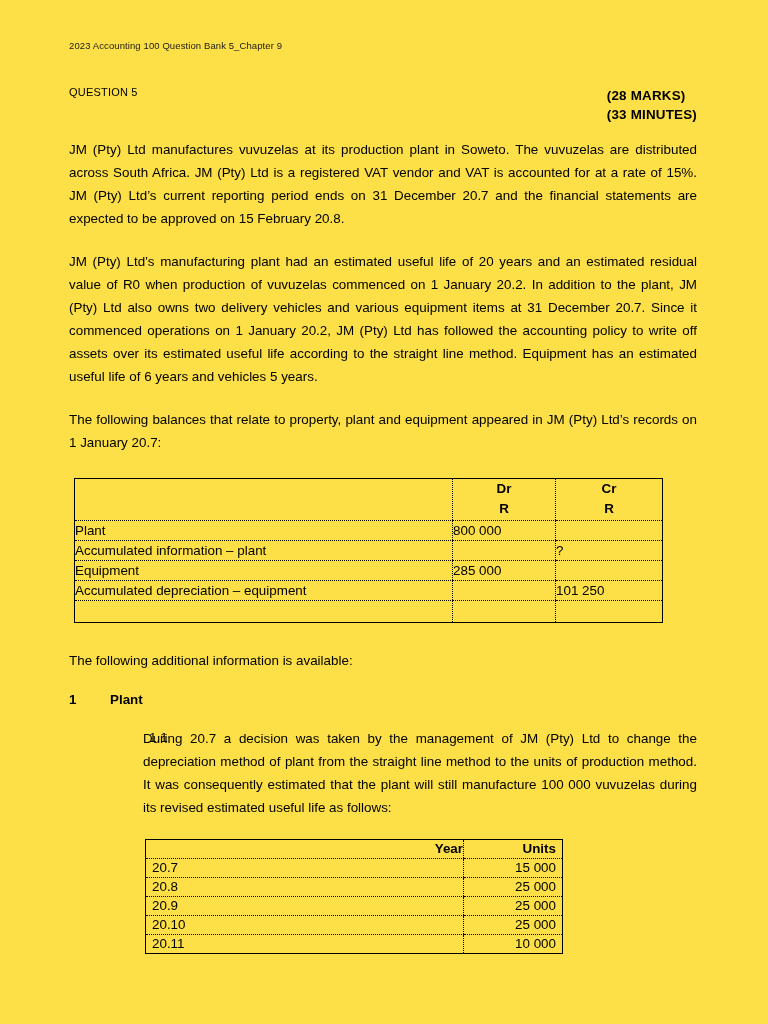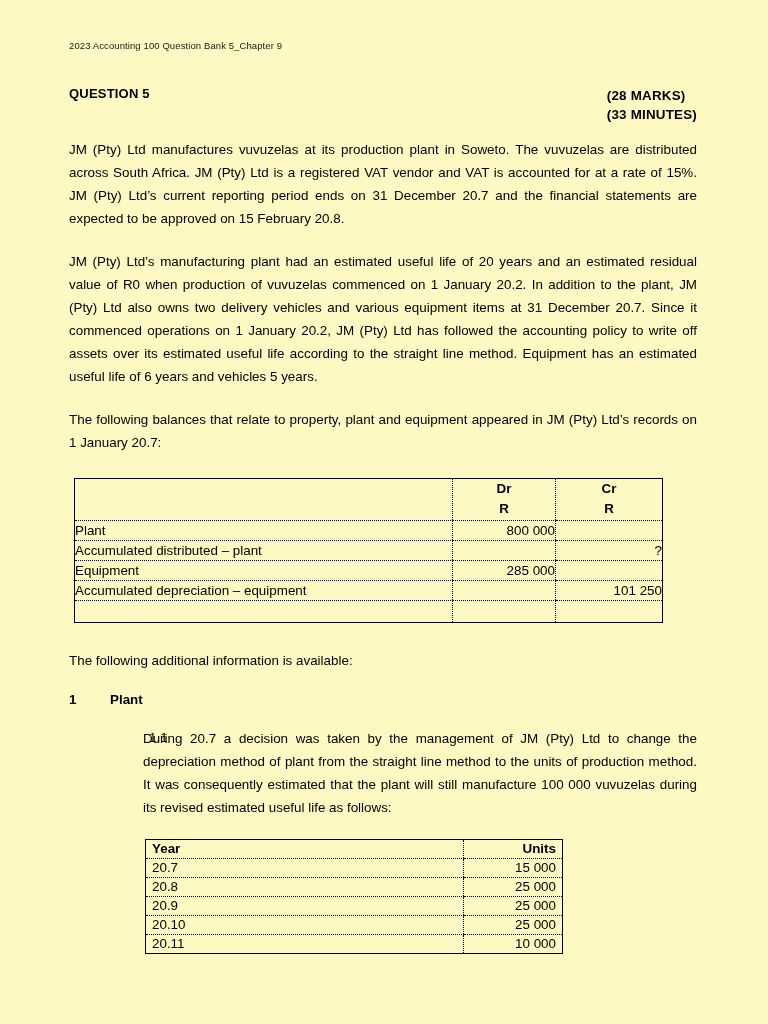--- a/index.html
+++ b/index.html
@@ -14,21 +14,21 @@
     position: relative;
     font-family: "Liberation Sans", sans-serif;
     color: #000000;
     -webkit-font-smoothing: antialiased;
   }
   .page {
     position: absolute;
     left: 0; top: 0;
     width: 768px;
     height: 1024px;
-    background: #fef9c3;
+    background: #fde047;
     overflow: hidden;
   }
 
   
   .doc-header {
     position: absolute;
     left: 69px;
     top: 40px;
     font-size: 9.5px;
     line-height: 12px;
@@ -47,22 +47,22 @@
 
   
   .title-row {
     position: relative;
     height: 38px;
   }
   .q-title {
     position: absolute;
     left: 0;
     top: 0;
-    font-size: 13px;
-    font-weight: bold;
+    font-size: 11px;
+    font-weight: normal;
     letter-spacing: 0.2px;
   }
   .marks-block {
     position: absolute;
     right: 0;
     top: 0;
     text-align: left;
     font-size: 13.4px;
     font-weight: bold;
     line-height: 19px;
@@ -126,21 +126,20 @@
   }
   table.balances tbody tr.last-empty td {
     border-bottom: none;
     height: 21px;
   }
   td.desc {
     text-align: left;
     padding-left: 5px;
   }
   td.num {
-    text-align: right;
     padding-right: 5px;
   }
   .hdr-stack {
     display: block;
   }
 
   
   .sec-head {
     position: relative;
     font-size: 13.4px;
@@ -194,21 +193,21 @@
     padding: 0;
     height: 18px;
     line-height: 18px;
     vertical-align: middle;
   }
   table.units thead th {
     font-weight: bold;
     border-bottom: 1px dotted #000000;
   }
   table.units th.u-year-h {
-    text-align: left;
+    text-align: right;
     padding-left: 6px;
     margin-left: 25px;
   }
   table.units th.u-units-h {
     text-align: right;
     padding-right: 6px;
     border-left: 1px dotted #000000;
   }
   table.units tbody td.u-year-c {
     text-align: left;
@@ -277,21 +276,21 @@
             </th>
           </tr>
         </thead>
         <tbody>
           <tr>
             <td class="desc">Plant</td>
             <td class="num vsep">800 000</td>
             <td class="num vsep"></td>
           </tr>
           <tr>
-            <td class="desc">Accumulated distributed – plant</td>
+            <td class="desc">Accumulated information – plant</td>
             <td class="num vsep"></td>
             <td class="num vsep">?</td>
           </tr>
           <tr>
             <td class="desc">Equipment</td>
             <td class="num vsep">285 000</td>
             <td class="num vsep"></td>
           </tr>
           <tr>
             <td class="desc">Accumulated depreciation – equipment</td>

